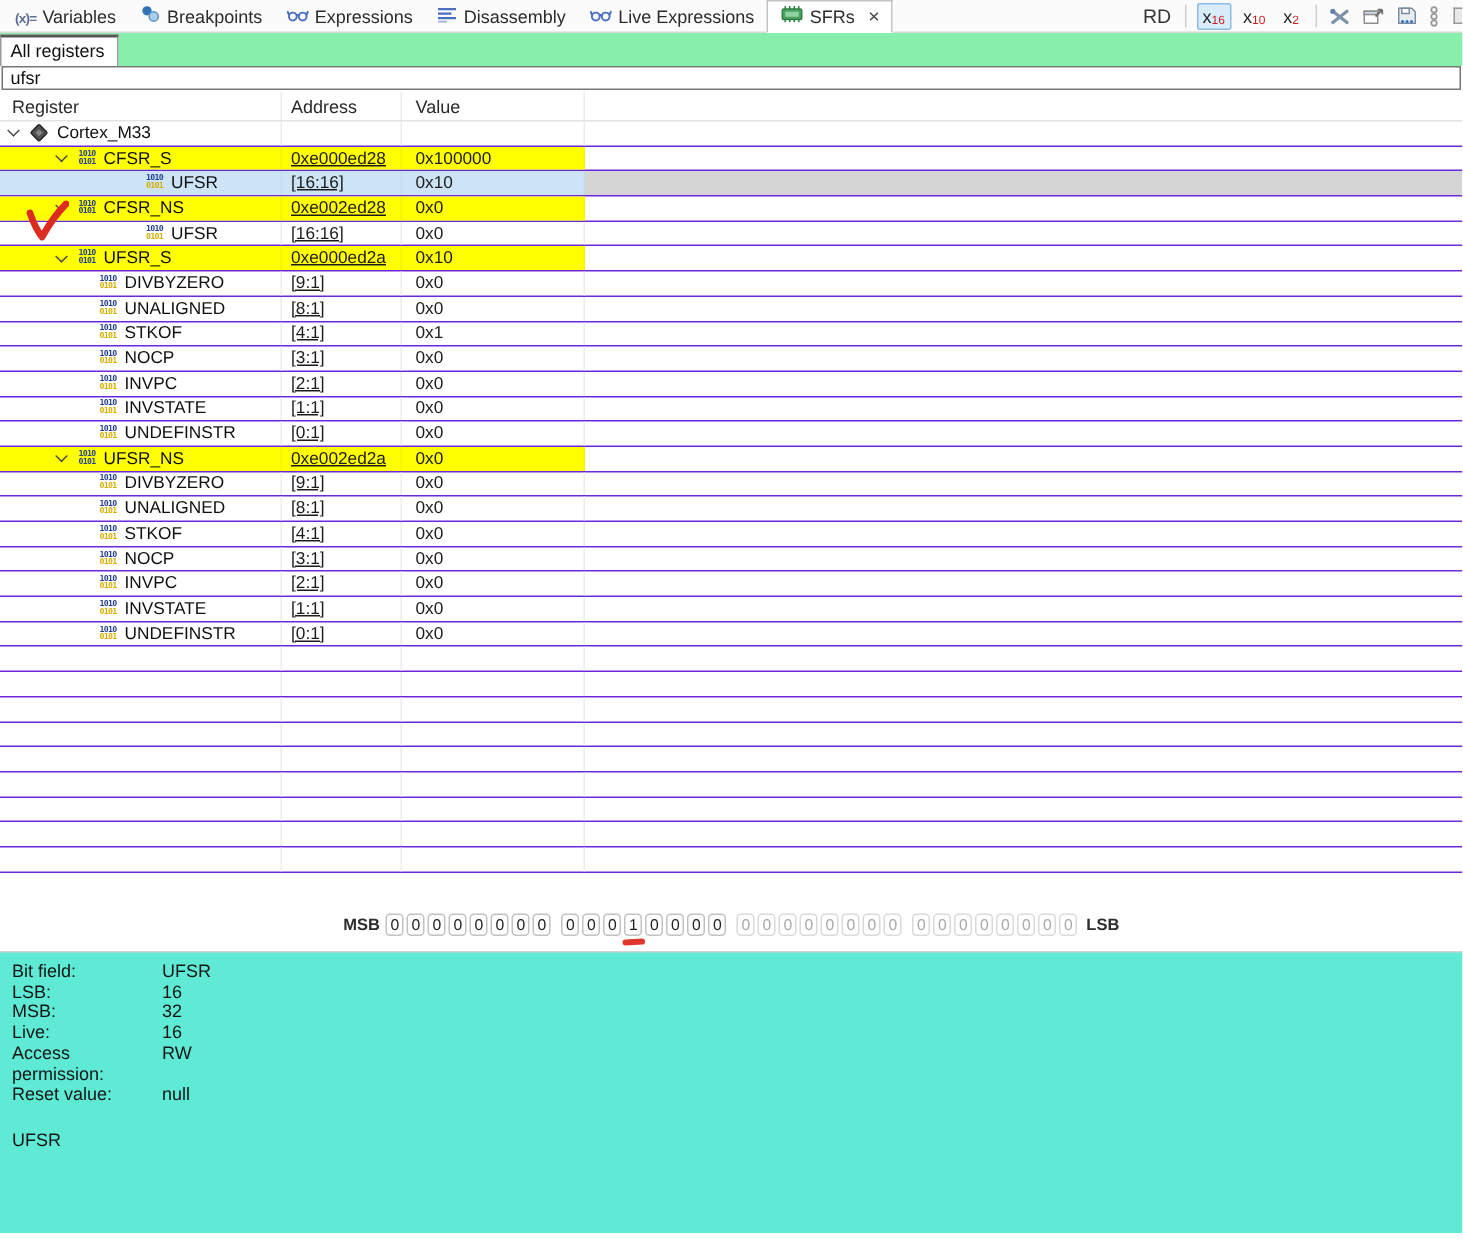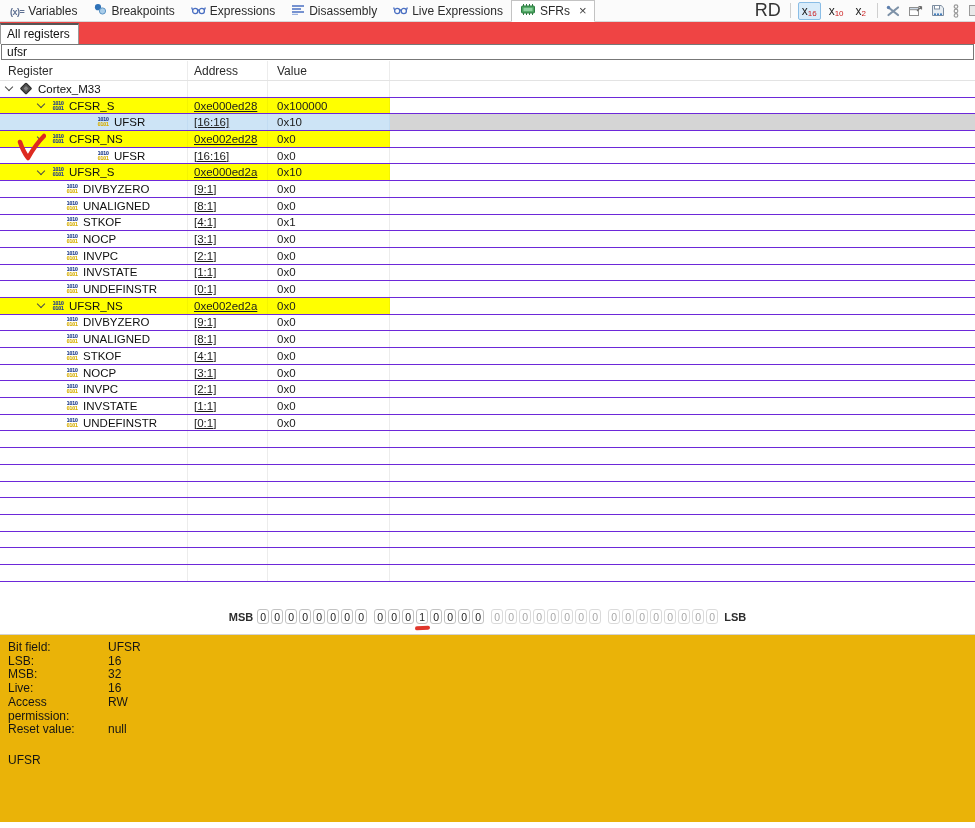--- a/index.html
+++ b/index.html
@@ -12,32 +12,32 @@
   
   .tabbar { height:22px; background:#fbfbfb; border-bottom:1px solid #d8d8d8;
             display:flex; align-items:center; padding-left:2px; }
   .vtab { display:flex; align-items:center; gap:4px; padding:0 8px; height:21px;
           color:#2b2b2b; white-space:nowrap; }
   .vtab.active { background:#fff; border:1px solid #c3c3c3; border-bottom:1px solid #fff;
                  height:22px; margin-bottom:-1px; }
   .vtab .close { margin-left:5px; color:#444; font-size:13px; line-height:12px; cursor:default; }
   .txticon { font-size:9px; font-weight:bold; color:#5d6f91; letter-spacing:-0.5px; }
   .tb-right { margin-left:auto; display:flex; align-items:center; gap:7px; padding-right:0; }
-  .rd-label { color:#333; font-size:18px; margin-right:2px; }
+  .rd-label { color:#333; font-size:13px; margin-right:2px; }
   .vsep { width:1px; height:15px; background:#cfcfcf; }
   .radix { display:flex; align-items:flex-start; padding:1px 3px; border:1px solid transparent;
            border-radius:2px; }
   .radix.sel { background:#d9ecfa; border-color:#8abde6; }
   .radix .xch { font-size:12px; color:#222; }
   .radix .sub { font-size:8px; color:#cc2020; margin-top:5px; }
   .toolicon { display:flex; align-items:center; }
   .edge-sliver { width:6px; height:11px; border:1px solid #9a9a9a; border-right:none;
                  background:#e9e9e9; margin-left:2px; }
   
-  .subtabrow { height:22px; background:#ef4444; display:flex; align-items:center; }
+  .subtabrow { height:22px; background:#86efac; display:flex; align-items:center; }
   .subtab { border:1px solid #9a9a9a; border-top:2px solid #565656; border-bottom:none;
             background:#fff; padding:2px 8px 3px 6px; font-size:12px; color:#111; }
   
   .searchrow { height:17px; padding:0 1px; }
   .search { width:100%; height:16px; border:1px solid #777; padding:0 5px;
             font-family:"Liberation Sans",sans-serif; font-size:12px; color:#111; outline:none; }
   
   .gridhead { display:grid; grid-template-columns:188px 80px 122px 1fr; height:20px;
               border-bottom:1px solid #e3e3e3; align-items:center; color:#2a2a2a; }
   .gridhead .hc { height:100%; display:flex; align-items:center; border-right:1px solid #ececec; }
@@ -66,21 +66,21 @@
   .bitstrip { height:35px; display:flex; align-items:center; justify-content:center; }
   .bitlabel { font-size:11px; font-weight:bold; color:#2d2d2d; margin:0 4px; }
   .bit { width:12px; height:15px; border:1px solid #c2c2c2; border-radius:3px; background:#fff;
          display:flex; align-items:center; justify-content:center; font-size:10.5px; color:#222;
          margin-right:2px; position:relative; flex:none; }
   .bit.dim { color:#a8a8a8; border-color:#dadada; }
   .bit.gstart { margin-left:5px; }
   .bit.mark::after { content:""; position:absolute; left:-2px; right:-3px; bottom:-6px; height:3.5px;
                      background:#e0362b; border-radius:2px; transform:rotate(-3deg); }
   
-  .details { height:188px; background:#eab308; border-top:1px solid #d2d2d2;
+  .details { height:188px; background:#5eead4; border-top:1px solid #d2d2d2;
              padding:6px 8px; font-size:12px; line-height:13.7px; color:#141414; }
   .drow { display:flex; }
   .dlabel { width:100px; flex:none; }
   .desc-block { margin-top:17px; }
   
   .annot { position:absolute; pointer-events:none; }
 </style>
 </head>
 <body>
 

